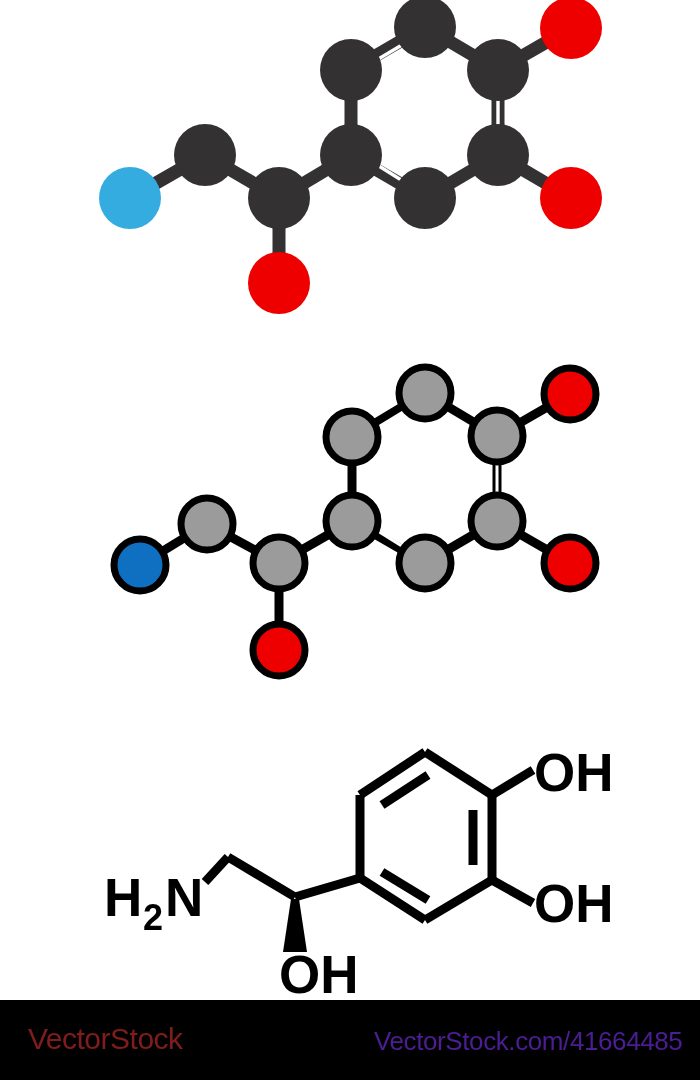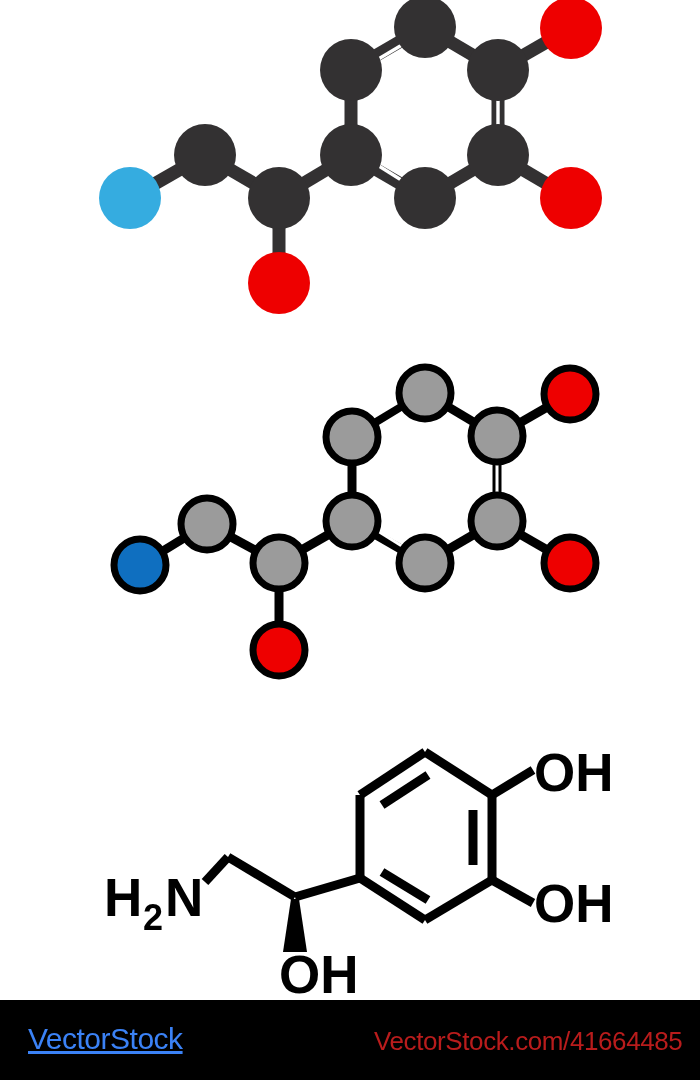--- a/index.html
+++ b/index.html
@@ -40,33 +40,32 @@
     background: #000000;
     z-index: 5;
   }
   #footer-brand {
     position: absolute;
     left: 28px;
     top: 1022px;
     font-size: 30px;
     font-weight: 400;
     letter-spacing: -0.5px;
-    color: #3b82f6;
+    color: #7f1d1d;
     z-index: 6;
     white-space: nowrap;
-    text-decoration: underline;
   }
   #footer-url {
     position: absolute;
     left: 374px;
     top: 1026px;
     font-size: 26px;
     font-weight: 400;
     letter-spacing: -0.4px;
-    color: #b91c1c;
+    color: #4c1d95;
     z-index: 6;
     white-space: nowrap;
   }
 </style>
 </head>
 <body>
 
 <div id="stage">
 
   <div class="panel" id="panel-ballstick-flat">

